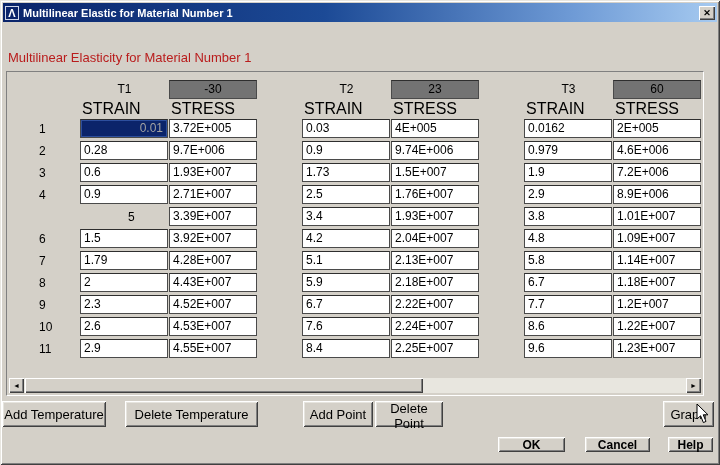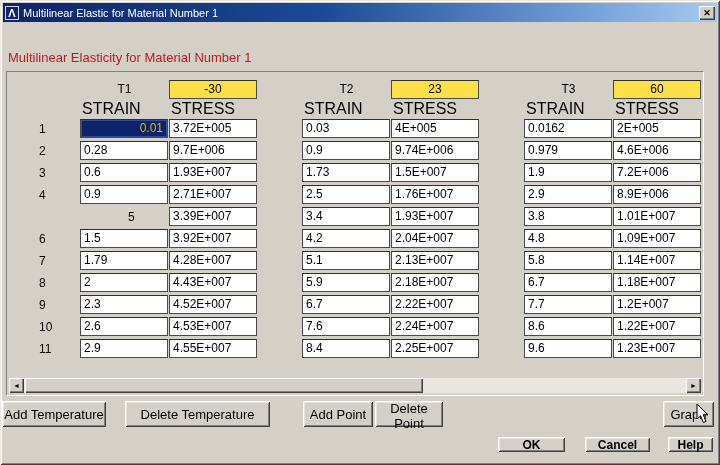--- a/index.html
+++ b/index.html
@@ -14,21 +14,21 @@
     position:absolute; left:3px; top:3px; right:3px; height:19px;
     background:linear-gradient(90deg,#0a246a 0%,#1c4a96 45%,#6f9bd6 80%,#a6caf0 100%);
     display:flex; align-items:center; padding:0 2px;
   }
   .app-icon {
     width:14px; height:14px; background:#0b246a; border:1px solid #cfd6e8;
     color:#ffffff; font-size:11px; font-weight:bold; line-height:12px; text-align:center;
     flex:0 0 auto;
   }
   .title-text {
-    color:#ffffff; font-size:11px; font-weight:normal; margin-left:4px;
+    color:#ffffff; font-size:11px; font-weight:bold; margin-left:4px;
     white-space:nowrap; overflow:hidden; flex:1 1 auto;
   }
   .close-btn {
     width:16px; height:14px; background:#d4d0c8; flex:0 0 auto;
     box-shadow: inset 1px 1px 0 #ffffff, inset -1px -1px 0 #404040, inset -2px -2px 0 #808080;
     font-size:9px; font-weight:bold; color:#000; text-align:center; line-height:14px;
     cursor:default;
   }
   
   .dialog-title { position:absolute; left:8px; top:50px; font-size:13px; color:#b91c1c; }
@@ -40,33 +40,33 @@
   }
   .grid { position:absolute; left:1px; top:7px; right:1px; }
   .grid-row { display:flex; align-items:center;justify-content:flex-end; }
   .temp-row { height:20px; margin-bottom:2px; }
   .header-row { height:15px; margin-bottom:3px; }
   .data-row { height:19px; margin-bottom:3px; }
   .col-rownum { width:45px; font-size:12px; color:#000; padding-left:4px; }
   .col-gap { width:44px; }
   .cell-t-label { width:89px; text-align:center; font-size:12px; color:#000; }
   .cell-t-input {
-    width:88px; margin-right:1px; height:19px; background:#fde047;
+    width:88px; margin-right:1px; height:19px; background:#737373;
     border:1px solid #4a4a4a; border-top-color:#2e2e2e;
     text-align:center; font-size:12px; line-height:17px; color:#000;
   }
   .cell-h { width:89px; font-size:16px; color:#000; padding-left:2px; }
   .cell {
     width:88px; margin-right:1px; height:19px; background:#ffffff;
     border:1px solid #4a4a4a; border-top-color:#2e2e2e;
     font-size:12px; line-height:17px; color:#000; padding-left:3px;
     overflow:hidden; white-space:nowrap;
   }
   .cell.selected {
-    background:#0b246a; color:#eab308; text-align:right; padding-right:4px; padding-left:0;
+    background:#0b246a; color:#a3a3a3; text-align:right; padding-right:4px; padding-left:0;
     box-shadow: inset 0 0 0 1px #2d4f9e;
   }
   
   .hscroll {
     position:absolute; left:2px; right:2px; bottom:2px; height:15px; background:#e8e6df;
   }
   .scroll-btn {
     position:absolute; top:0; width:15px; height:15px; background:#d4d0c8;
     box-shadow: inset 1px 1px 0 #ffffff, inset -1px -1px 0 #404040, inset -2px -2px 0 #808080;
     font-size:7px; text-align:center; line-height:15px; color:#000;
@@ -80,21 +80,21 @@
   
   .btn {
     position:absolute; background:#d4d0c8; border:none; color:#000;
     font-family:"Liberation Sans", sans-serif; font-size:13px;
     box-shadow: inset 1px 1px 0 #ffffff, inset -1px -1px 0 #404040,
                 inset 2px 2px 0 #e6e4de, inset -2px -2px 0 #808080;
     cursor:default;
   }
   .btn-tall { top:401px; height:26px; }
   .btn-add-temp    { left:2px;   width:104px; }
-  .btn-del-temp    { left:125px; width:145px; }
+  .btn-del-temp    { left:125px; width:133px; }
   .btn-add-point   { left:303px; width:70px; }
   .btn-del-point   { left:375px; width:68px; }
   .btn-graph       { left:663px; width:51px; }
   .btn-dialog { top:437px; height:15px; font-size:12px; font-weight:bold; }
   .btn-ok     { left:498px; width:67px; }
   .btn-cancel { left:585px; width:65px; }
   .btn-help   { left:668px; width:45px; }
   
   .cursor { position:absolute; left:696px; top:404px; width:14px; height:21px; pointer-events:none; }
 </style>

